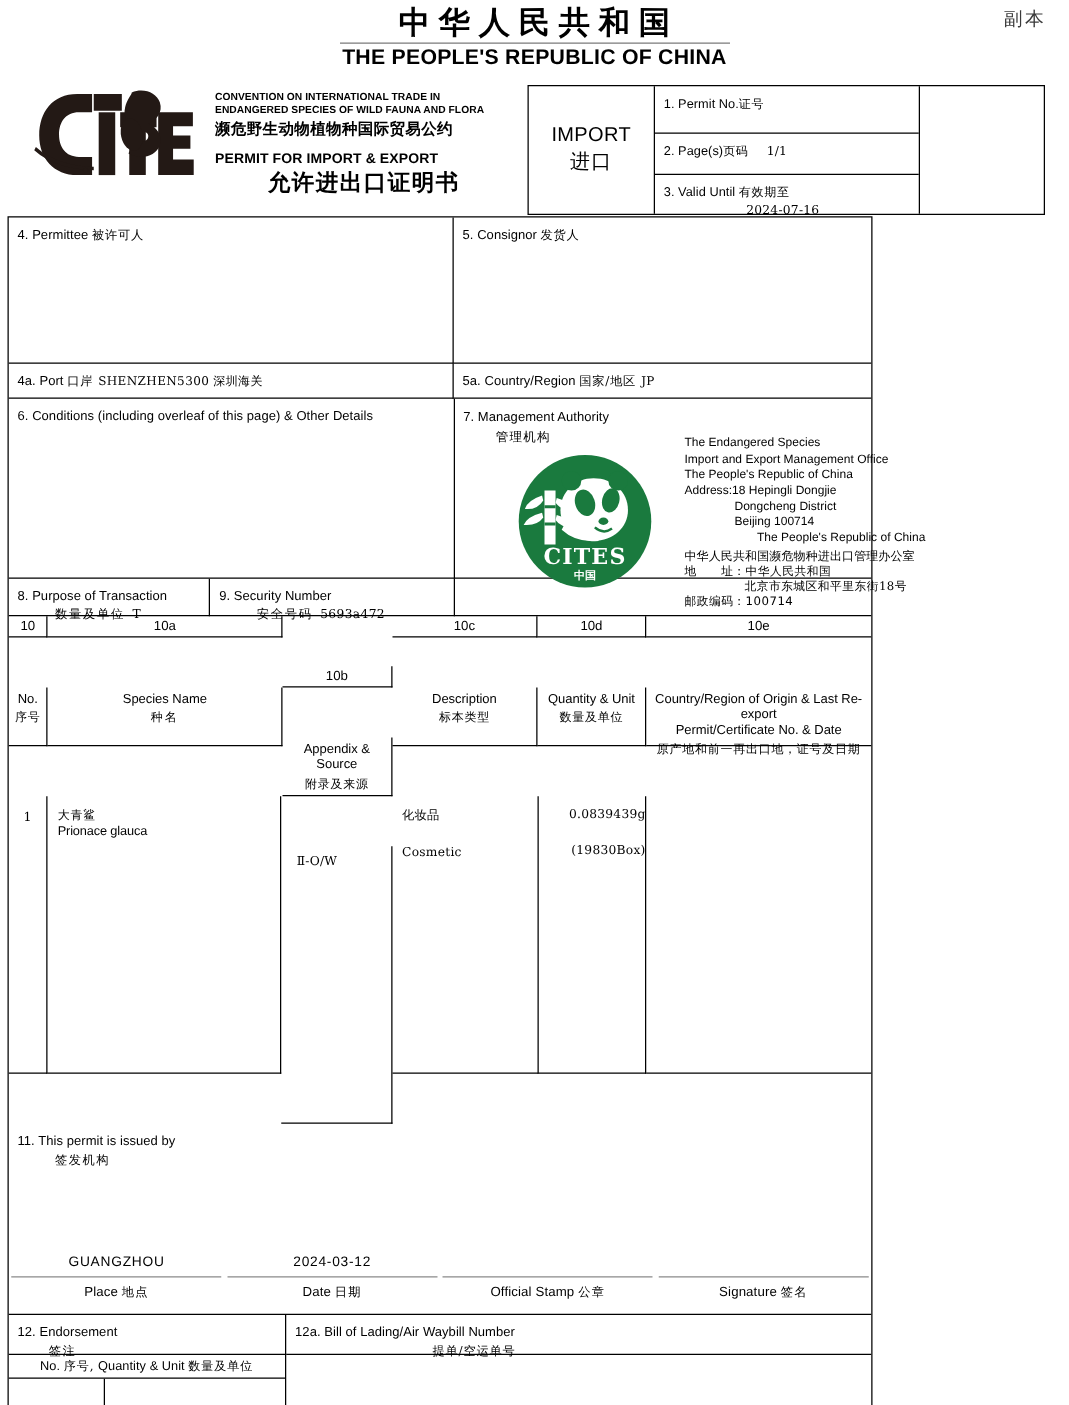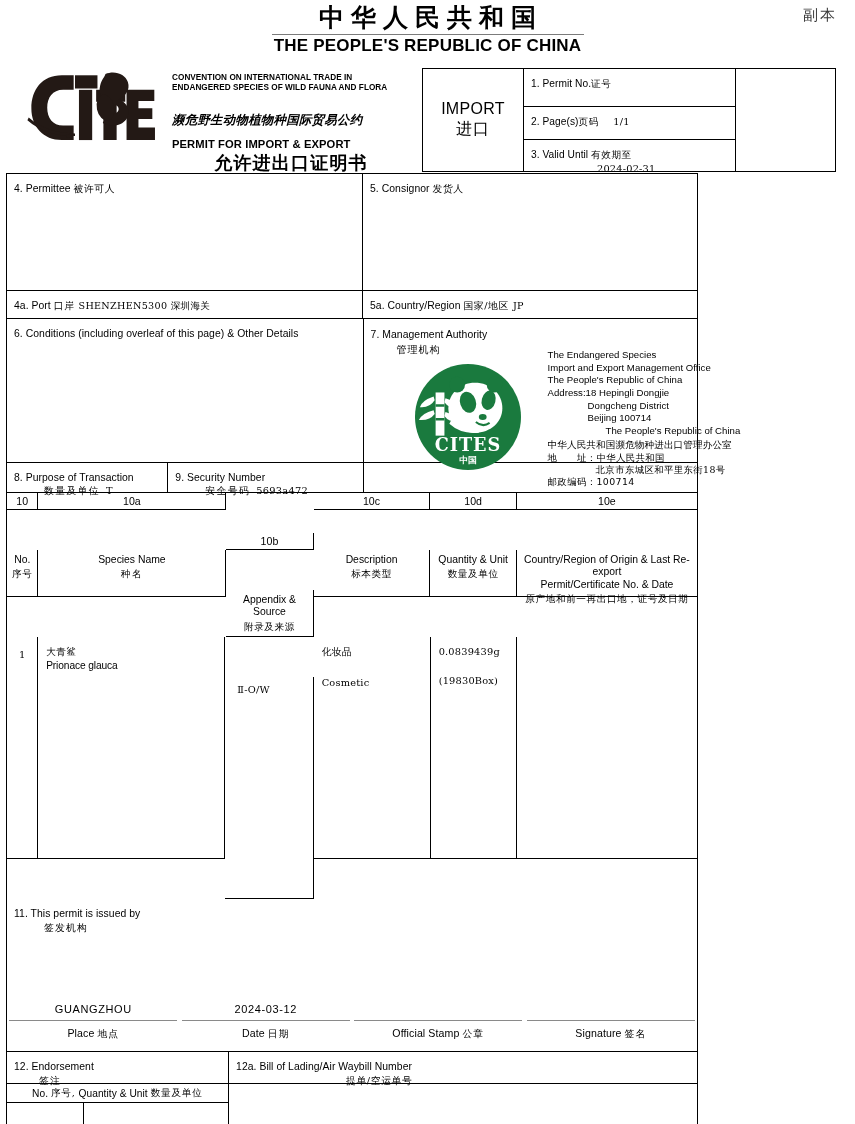--- a/index.html
+++ b/index.html
@@ -81,22 +81,21 @@
     font-size: 8.2px;
     font-weight: bold;
     line-height: 1.26;
     letter-spacing: .05px;
   }
   .org-cn1 {
     font-family: "DejaVu Sans", sans-serif;
     font-size: 12.4px;
     font-weight: bold;
     letter-spacing: .3px;
-    margin-top: 18px;
-    font-style: italic;
+    margin-top: 1px;
   }
   .org-en2 {
     font-size: 11.2px;
     font-weight: bold;
     margin-top: 9px;
     letter-spacing: .1px;
   }
   .org-cn2 {
     font-family: "DejaVu Sans", sans-serif;
     font-size: 18px;
@@ -285,21 +284,21 @@
     font-family: "DejaVu Serif", serif;
     font-size: 9.6px;
     letter-spacing: 1.6px;
     margin-top: 2px;
   }
   .sp-h-cn.tight { letter-spacing: .6px; }
   .w-no   { width: 37px; }
   .w-name { width: 222px; }
   .w-app  { width: 103px; margin-top: 40px; }
   .w-desc { width: 138px; }
-  .w-qty  { width: 102px; }
+  .w-qty  { width: 102px; text-align: right; }
   .w-orig { width: 213px; }
 
   .sp-datarow .cell { height: 222px; }
   .sp-no {
     font-family: "DejaVu Serif", serif;
     font-size: 10px;
     text-align: center;
     padding-top: 12px;
   }
   .sp-cn-name {
@@ -470,21 +469,21 @@
         <div class="mh-cell c1">
           <span class="fld-label"><span>1. Permit No.</span><span class="cn">证号</span></span>
           <span class="fld-val"></span>
         </div>
         <div class="mh-cell c2">
           <span class="fld-label"><span>2. Page(s)</span><span class="cn">页码</span></span>
           <span class="fld-val" style="padding-left:10px">1/1</span>
         </div>
         <div class="mh-cell c3">
           <span class="fld-label"><span>3. Valid Until</span> <span class="cn">有效期至</span></span>
-          <div class="fld-val" style="padding-left:66px;margin-top:1px">2024-02-31</div>
+          <div class="fld-val" style="padding-left:66px;margin-top:1px">2024-07-16</div>
         </div>
       </div>
       <div class="mh-right"></div>
     </div>
   </div>
 
   <div class="main-box">
 
     <div class="row r-permittee">
       <div class="cell br bb pad" style="width:421px">

